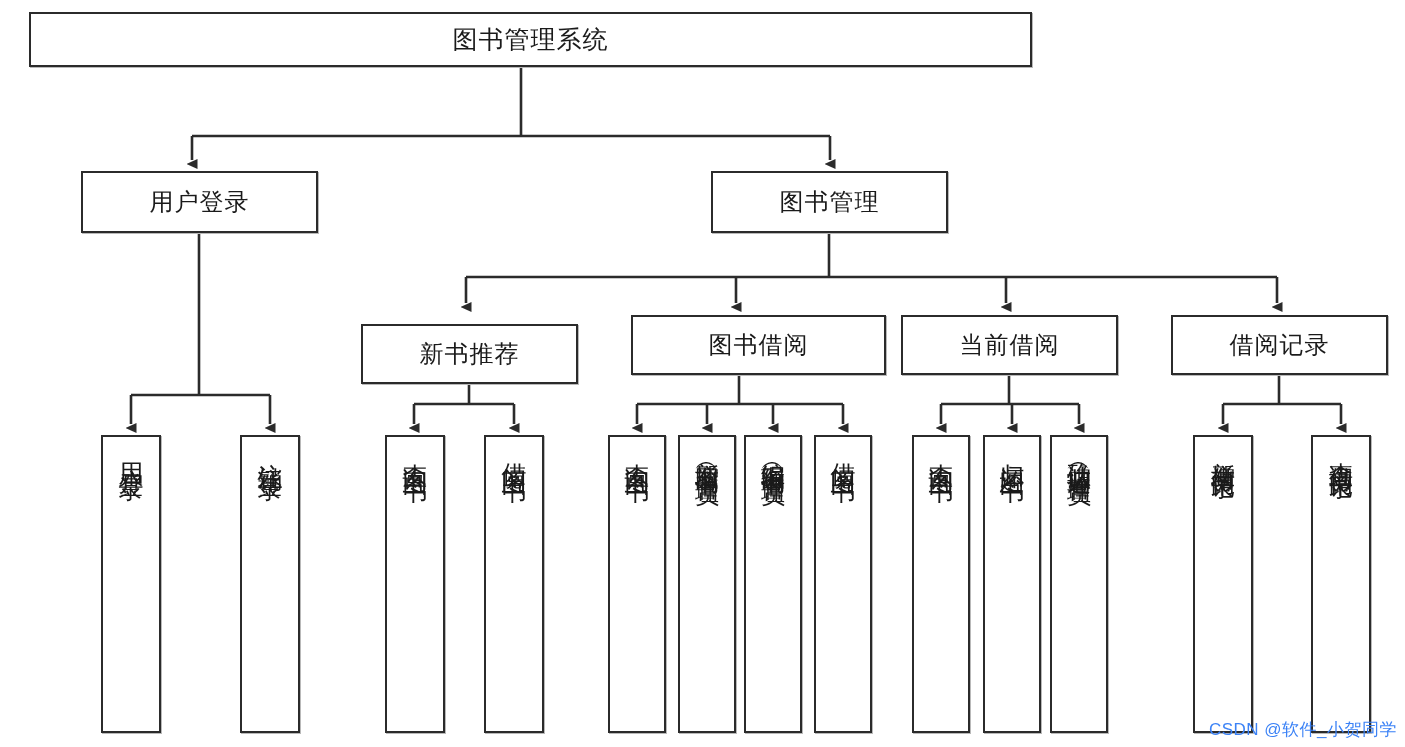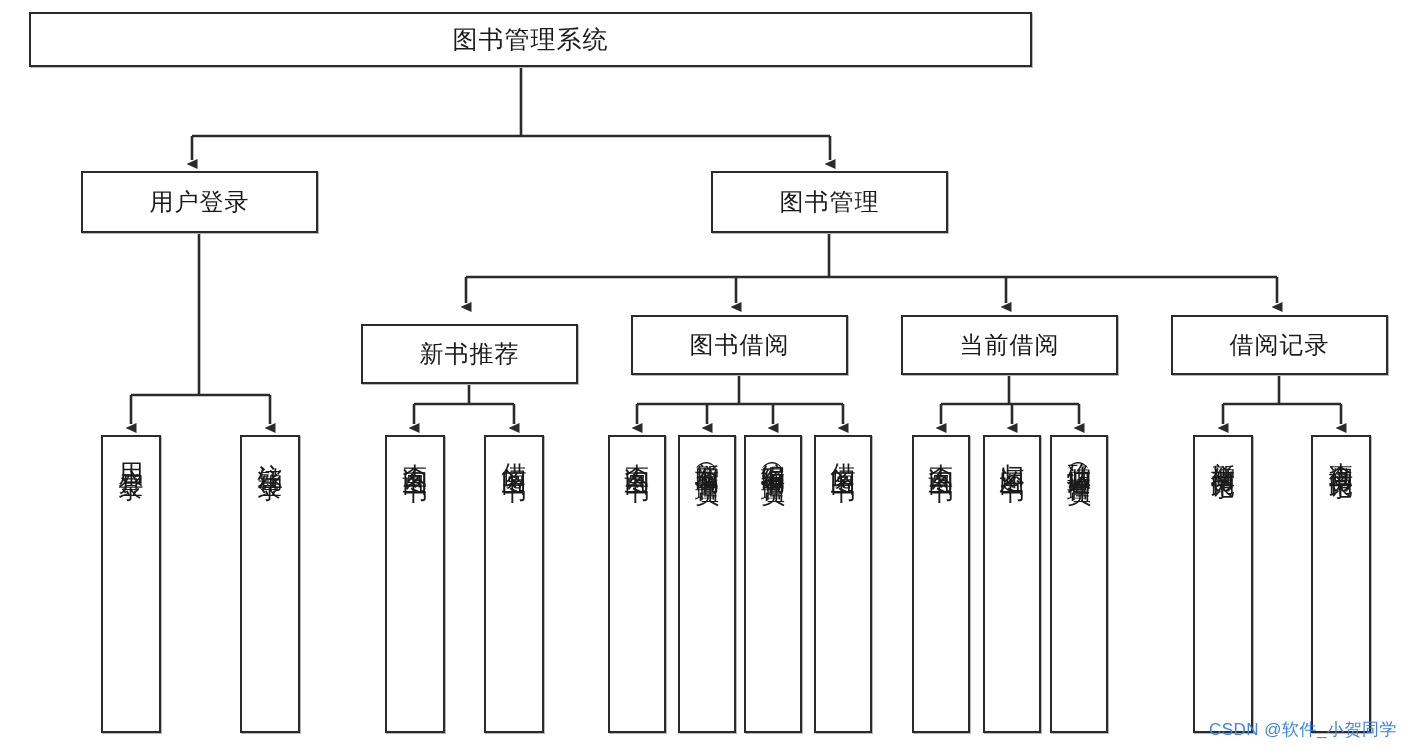--- a/index.html
+++ b/index.html
@@ -140,21 +140,21 @@
   <div class="node h" style="left: 81px; top: 171px; width: 237px; height: 62px;">
     <span class="node-label">用户登录</span>
   </div>
   <div class="node h" style="left: 711px; top: 171px; width: 237px; height: 62px;">
     <span class="node-label">图书管理</span>
   </div>
 
   <div class="node h" style="left: 361px; top: 324px; width: 217px; height: 60px;">
     <span class="node-label">新书推荐</span>
   </div>
-  <div class="node h" style="left: 631px; top: 315px; width: 217px; height: 60px;">
+  <div class="node h" style="left: 631px; top: 315px; width: 255px; height: 60px;">
     <span class="node-label">图书借阅</span>
   </div>
   <div class="node h" style="left: 901px; top: 315px; width: 217px; height: 60px;">
     <span class="node-label">当前借阅</span>
   </div>
   <div class="node h" style="left: 1171px; top: 315px; width: 217px; height: 60px;">
     <span class="node-label">借阅记录</span>
   </div>
 
   <div class="node v" style="left: 101px; top: 435px; width: 60px; height: 298px;">

